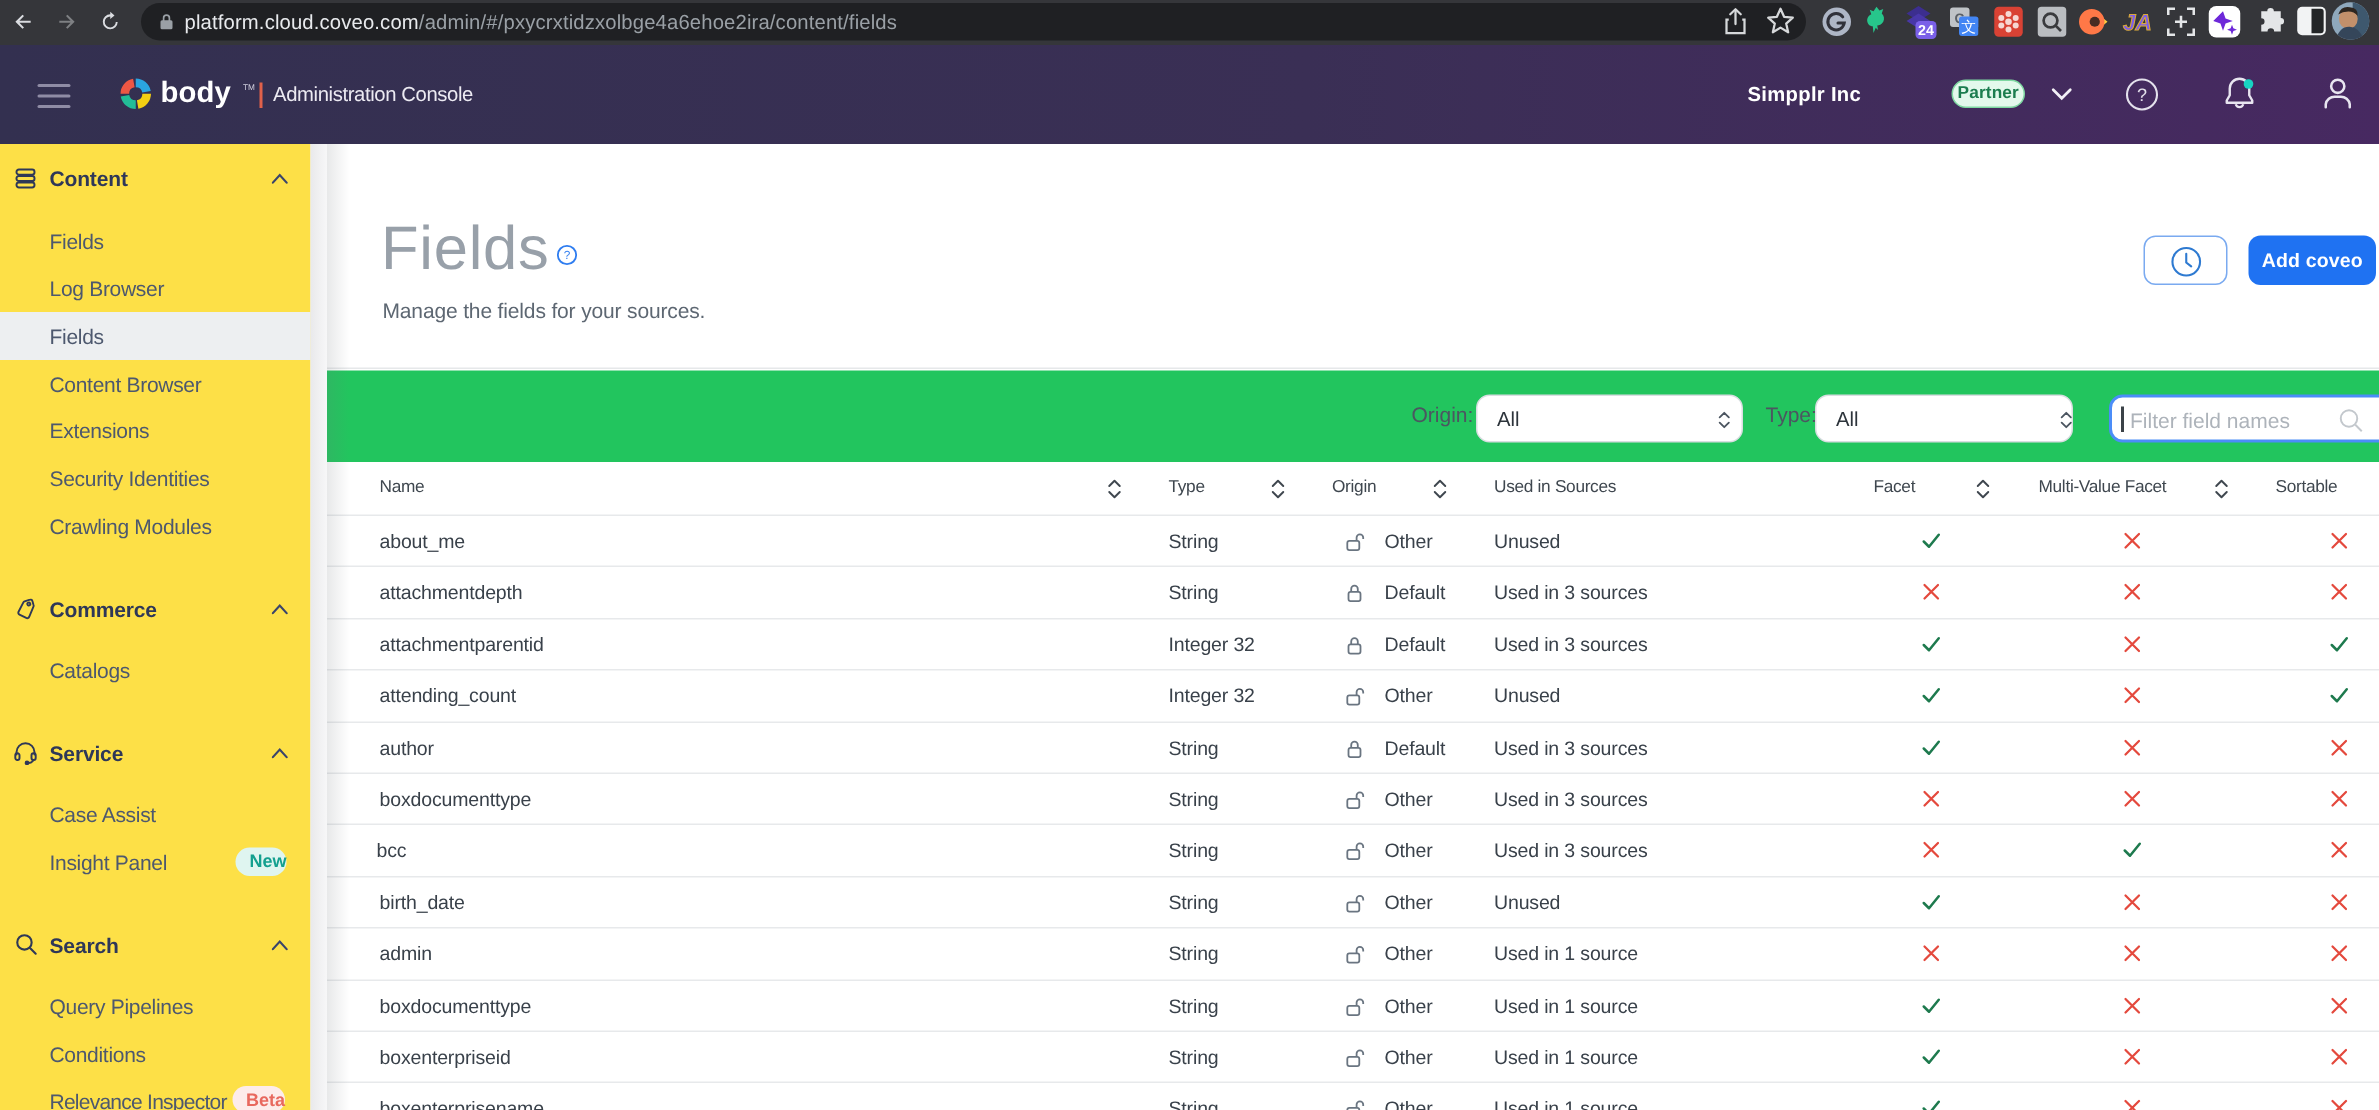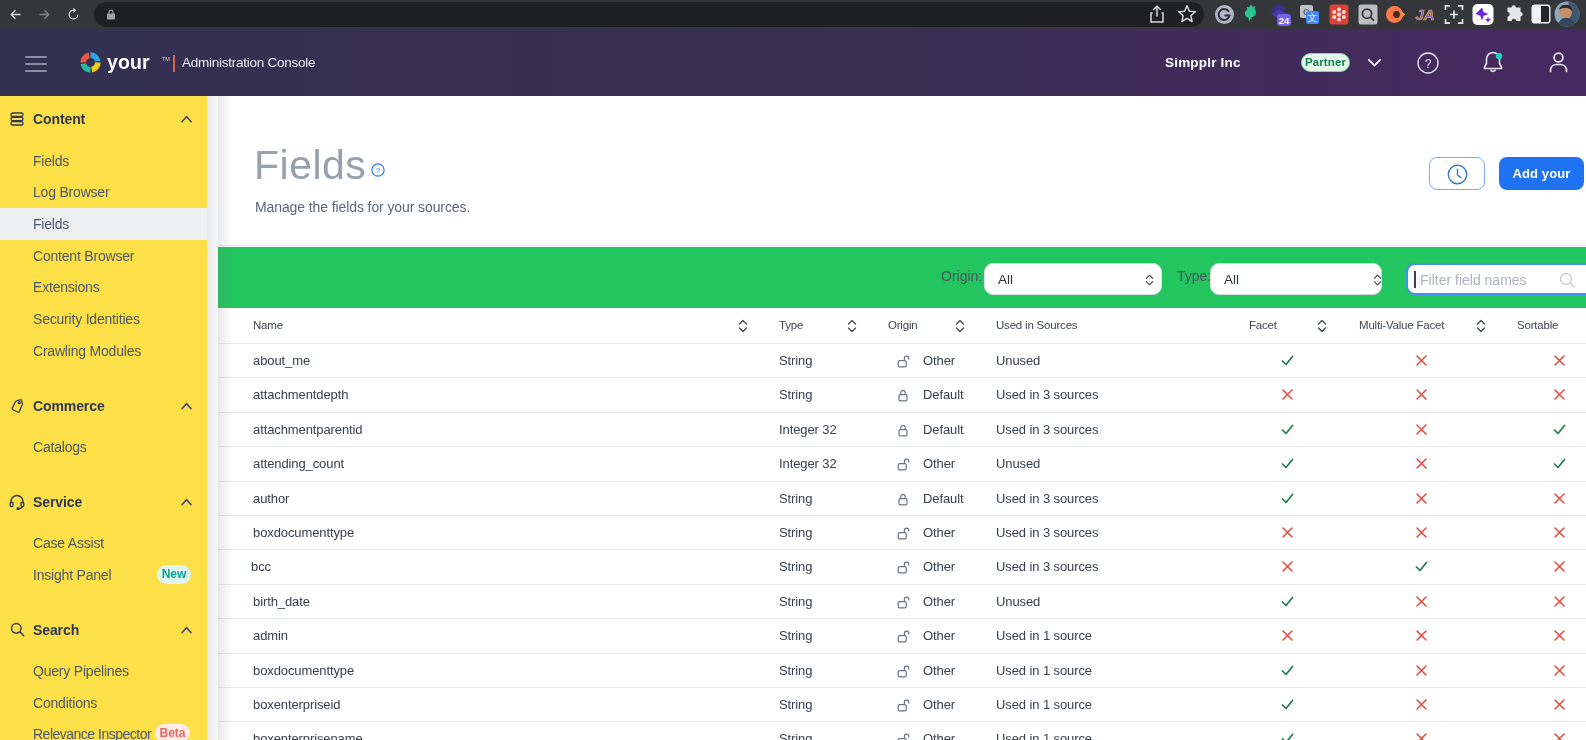--- a/index.html
+++ b/index.html
@@ -24,21 +24,21 @@
 #orgname { position:absolute; left:1165px; top:25px; color:#fff; font-size:13.5px; font-weight:bold; letter-spacing:0.2px; }
 #partner { position:absolute; left:1301px; top:23px; width:49px; height:19px; background:#e3f9ec; border:1.5px solid #7fd8a2; border-radius:10px; color:#1c7d4f; font-size:11.5px; font-weight:bold; text-align:center; line-height:16.5px; letter-spacing:0.1px; }
 
 
 #sidebar { position:absolute; left:0; top:96px; width:207px; height:644px; background:#fde047; }
 #scrollstrip { position:absolute; left:207px; top:96px; width:11px; height:644px; background:linear-gradient(90deg,#e9e9eb,#f7f7f8); }
 .navsec { position:absolute; left:33px; font-size:14px; font-weight:bold; color:#2e3758; letter-spacing:-0.1px; }
 .navitem { position:absolute; left:33px; font-size:14px; color:#4d586e; letter-spacing:-0.2px; }
 .navsel { position:absolute; left:0; width:207px; height:32px; background:#edeff1; }
 .secchev { position:absolute; left:181px; width:11px; height:8px; }
-.badge { position:absolute; font-size:12px; font-weight:bold; border-radius:10px; text-align:center; }
+.badge { position:absolute; font-size:12px; font-weight:bold; border-radius:10px; text-align:right; }
 
 
 #main { position:absolute; left:218px; top:96px; width:1368px; height:644px; background:#fff; }
 #pagehead { position:absolute; left:0; top:0; width:1368px; height:150px; background:#fff; border-bottom:1px solid #e6e8ea; }
 #title { position:absolute; left:36px; top:46px; font-size:41px; font-weight:300; color:#98a0a9; letter-spacing:0.5px; }
 #subtitle { position:absolute; left:37px; top:103px; font-size:14px; color:#5d6772; letter-spacing:-0.1px; }
 #btnclock { position:absolute; left:1211px; top:61px; width:56px; height:33px; border:1px solid #7aaaf0; border-radius:8px; background:#fff; }
 #btnadd { position:absolute; left:1281px; top:61px; width:85px; height:33px; border-radius:8px; background:#1f72f2; color:#fff; font-size:13px; font-weight:bold; text-align:center; line-height:33px; letter-spacing:0.1px; }
 #filterband { position:absolute; left:0; top:151px; width:1368px; height:62px; background:#22c55e; }
 .flabel { position:absolute; top:21px; font-size:14px; color:#4c5661; }
@@ -68,20 +68,21 @@
     <svg class="navic" style="left:35.5px" viewBox="0 0 24 24">
         <path d="M5 11h10.6l-4.3-4.3 1.4-1.4L19.4 12l-6.7 6.7-1.4-1.4 4.3-4.3H5z" fill="#7e8083"></path>
       </svg>
     <svg class="navic" style="left:64.5px" viewBox="0 0 24 24">
         <path d="M12 5V2.5L16 6l-4 3.5V7a5.2 5.2 0 1 0 5.2 5.2h1.8A7 7 0 1 1 12 5z" fill="#dadce0"></path>
       </svg>
     <div id="omnibox"></div>
     <svg class="navic" style="left:105px;top:8px;width:12px;height:13px" viewBox="0 0 24 24">
         <path d="M12 2a5 5 0 0 0-5 5v3H6a2 2 0 0 0-2 2v8a2 2 0 0 0 2 2h12a2 2 0 0 0 2-2v-8a2 2 0 0 0-2-2h-1V7a5 5 0 0 0-5-5zm0 2.3A2.7 2.7 0 0 1 14.7 7v3H9.3V7A2.7 2.7 0 0 1 12 4.3z" fill="#9aa0a6"></path>
       </svg>
+    <div id="urltext">platform.cloud.coveo.com<span class="dim">/admin/#/pxycrxtidzxolbge4a6ehoe2ira/content/fields</span></div>
     <svg class="abs" style="left:1148px;top:5px" width="18" height="19" viewBox="0 0 18 19">
         <g fill="none" stroke="#d6d8da" stroke-width="1.5">
           <path d="M9 1.5 V11" stroke-linecap="round"></path>
           <path d="M5.5 4.5 L9 1.2 L12.5 4.5" stroke-linecap="round" stroke-linejoin="round"></path>
           <path d="M4.5 8 H3 V17 H15 V8 H13.5"></path>
         </g>
       </svg>
     <svg class="abs" style="left:1177px;top:4px" width="20" height="20" viewBox="0 0 20 20">
         <path d="M10 1.8 L12.4 7.2 L18.2 7.8 L13.8 11.7 L15.1 17.5 L10 14.4 L4.9 17.5 L6.2 11.7 L1.8 7.8 L7.6 7.2 Z" fill="none" stroke="#d6d8da" stroke-width="1.5" stroke-linejoin="round"></path>
       </svg>
@@ -174,21 +175,21 @@
     <div class="hline" style="top:33px"></div>
     <div class="hline" style="top:39.5px"></div>
     <svg class="abs" style="left:79px;top:21px" width="23" height="23" viewBox="0 0 24 24">
       <g fill="none" stroke-width="6">
         <path d="M4.43 11.34 A 7.6 7.6 0 0 1 11.34 4.43" stroke="#ee5744" transform="rotate(-5 12 12)"></path>
         <path d="M4.43 11.34 A 7.6 7.6 0 0 1 11.34 4.43" stroke="#2aa5e0" transform="rotate(85 12 12)"></path>
         <path d="M4.43 11.34 A 7.6 7.6 0 0 1 11.34 4.43" stroke="#f3cf12" transform="rotate(175 12 12)"></path>
         <path d="M4.43 11.34 A 7.6 7.6 0 0 1 11.34 4.43" stroke="#23bc97" transform="rotate(265 12 12)"></path>
       </g>
     </svg>
-    <div id="coveotxt">your</div>
+    <div id="coveotxt">body</div>
     <div id="tm">TM</div>
     <div id="hdrdiv"></div>
     <div id="admintxt">Administration Console</div>
     <div id="orgname">Simpplr Inc</div>
     <div id="partner">Partner</div>
     <svg class="abs" style="left:1367px;top:28px" width="15" height="10" viewBox="0 0 15 10">
         <path d="M1.8 1.8l5.7 5.7 5.7-5.7" stroke="#f2f0f6" stroke-width="1.8" fill="none" stroke-linecap="round"></path>
       </svg>
     <svg class="abs" style="left:1417px;top:22px" width="22" height="22" viewBox="0 0 22 22">
         <circle cx="11" cy="11" r="10" stroke="#e4e1ec" stroke-width="1.4" fill="none"></circle>
@@ -280,21 +281,21 @@
           <circle cx="8" cy="8" r="7" stroke="#2f7df0" stroke-width="1.4" fill="none"></circle>
           <text x="8" y="11" text-anchor="middle" font-size="9" fill="#2f7df0" font-family="Liberation Sans">?</text>
         </svg>
       <div id="subtitle">Manage the fields for your sources.</div>
       <div id="btnclock">
         <svg class="abs" style="left:17px;top:5.5px" width="21" height="21" viewBox="0 0 21 21">
             <circle cx="10.5" cy="10.5" r="9.2" stroke="#2e7ad1" stroke-width="1.4" fill="none"></circle>
             <path d="M10.5 5.2 V11 l3.3 2.6" stroke="#2e7ad1" stroke-width="1.4" fill="none" stroke-linecap="round"></path>
           </svg>
       </div>
-      <div id="btnadd">Add your</div>
+      <div id="btnadd">Add coveo</div>
     </div>
     <div id="filterband">
       <div class="flabel" style="left:723px">Origin:</div>
       <div class="fselect" style="left:766px;width:178px">
         <div class="val">All</div>
         <svg class="spinner" style="left:160px;top:9px;width:9px;height:14px" viewBox="0 0 10 16">
             <path d="M1.5 6 L5 2.5 L8.5 6" stroke="#4c5661" stroke-width="1.4" fill="none" stroke-linecap="round" stroke-linejoin="round"></path>
             <path d="M1.5 10 L5 13.5 L8.5 10" stroke="#4c5661" stroke-width="1.4" fill="none" stroke-linecap="round" stroke-linejoin="round"></path>
           </svg>
       </div>

